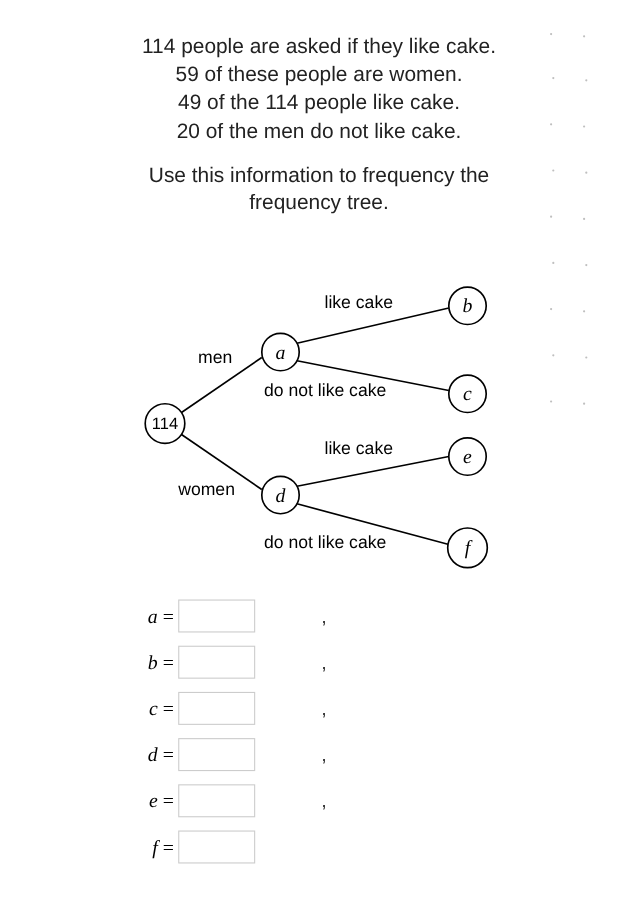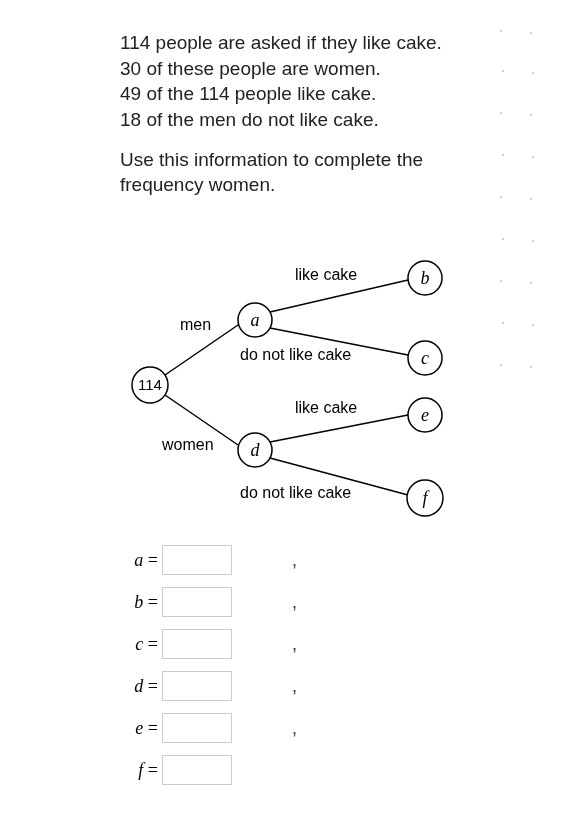--- a/index.html
+++ b/index.html
@@ -14,21 +14,21 @@
     overflow: hidden;
   }
   .question {
     position: absolute;
     left: 120px;
     top: 30px;
     width: 340px;
     font-size: 19px;
     line-height: 1.35;
   }
-  .question p { margin: 0 0 14px 0; }
+  .question p { margin: 0 0 14px 0; text-align: center; }
   .diagram {
     position: absolute;
     left: 120px;
     top: 250px;
     width: 360px;
     height: 270px;
   }
   .diagram svg { overflow: visible; }
   .node {
     fill: #ffffff;
@@ -106,25 +106,25 @@
     background: #bfbfbf;
     border-radius: 50%;
   }
 </style>
 </head>
 <body>
 
 <div class="question">
   <p>
     <span>114 people are asked if they like cake.</span><br>
-    <span>30 of these people are women.</span><br>
+    <span>59 of these people are women.</span><br>
     <span>49 of the 114 people like cake.</span><br>
-    <span>18 of the men do not like cake.</span>
+    <span>20 of the men do not like cake.</span>
   </p>
-  <p>Use this information to complete the frequency women.</p>
+  <p>Use this information to frequency the frequency tree.</p>
 </div>
 
 <div class="diagram">
   <svg width="360" height="270">
 
     <circle class="node" cx="30" cy="135" r="18"></circle>
     <text class="root-num" x="30" y="140" text-anchor="middle">114</text>
 
     <line class="edge" x1="45" y1="125" x2="118" y2="75"></line>
     <line class="edge" x1="45" y1="145" x2="118" y2="195"></line>

